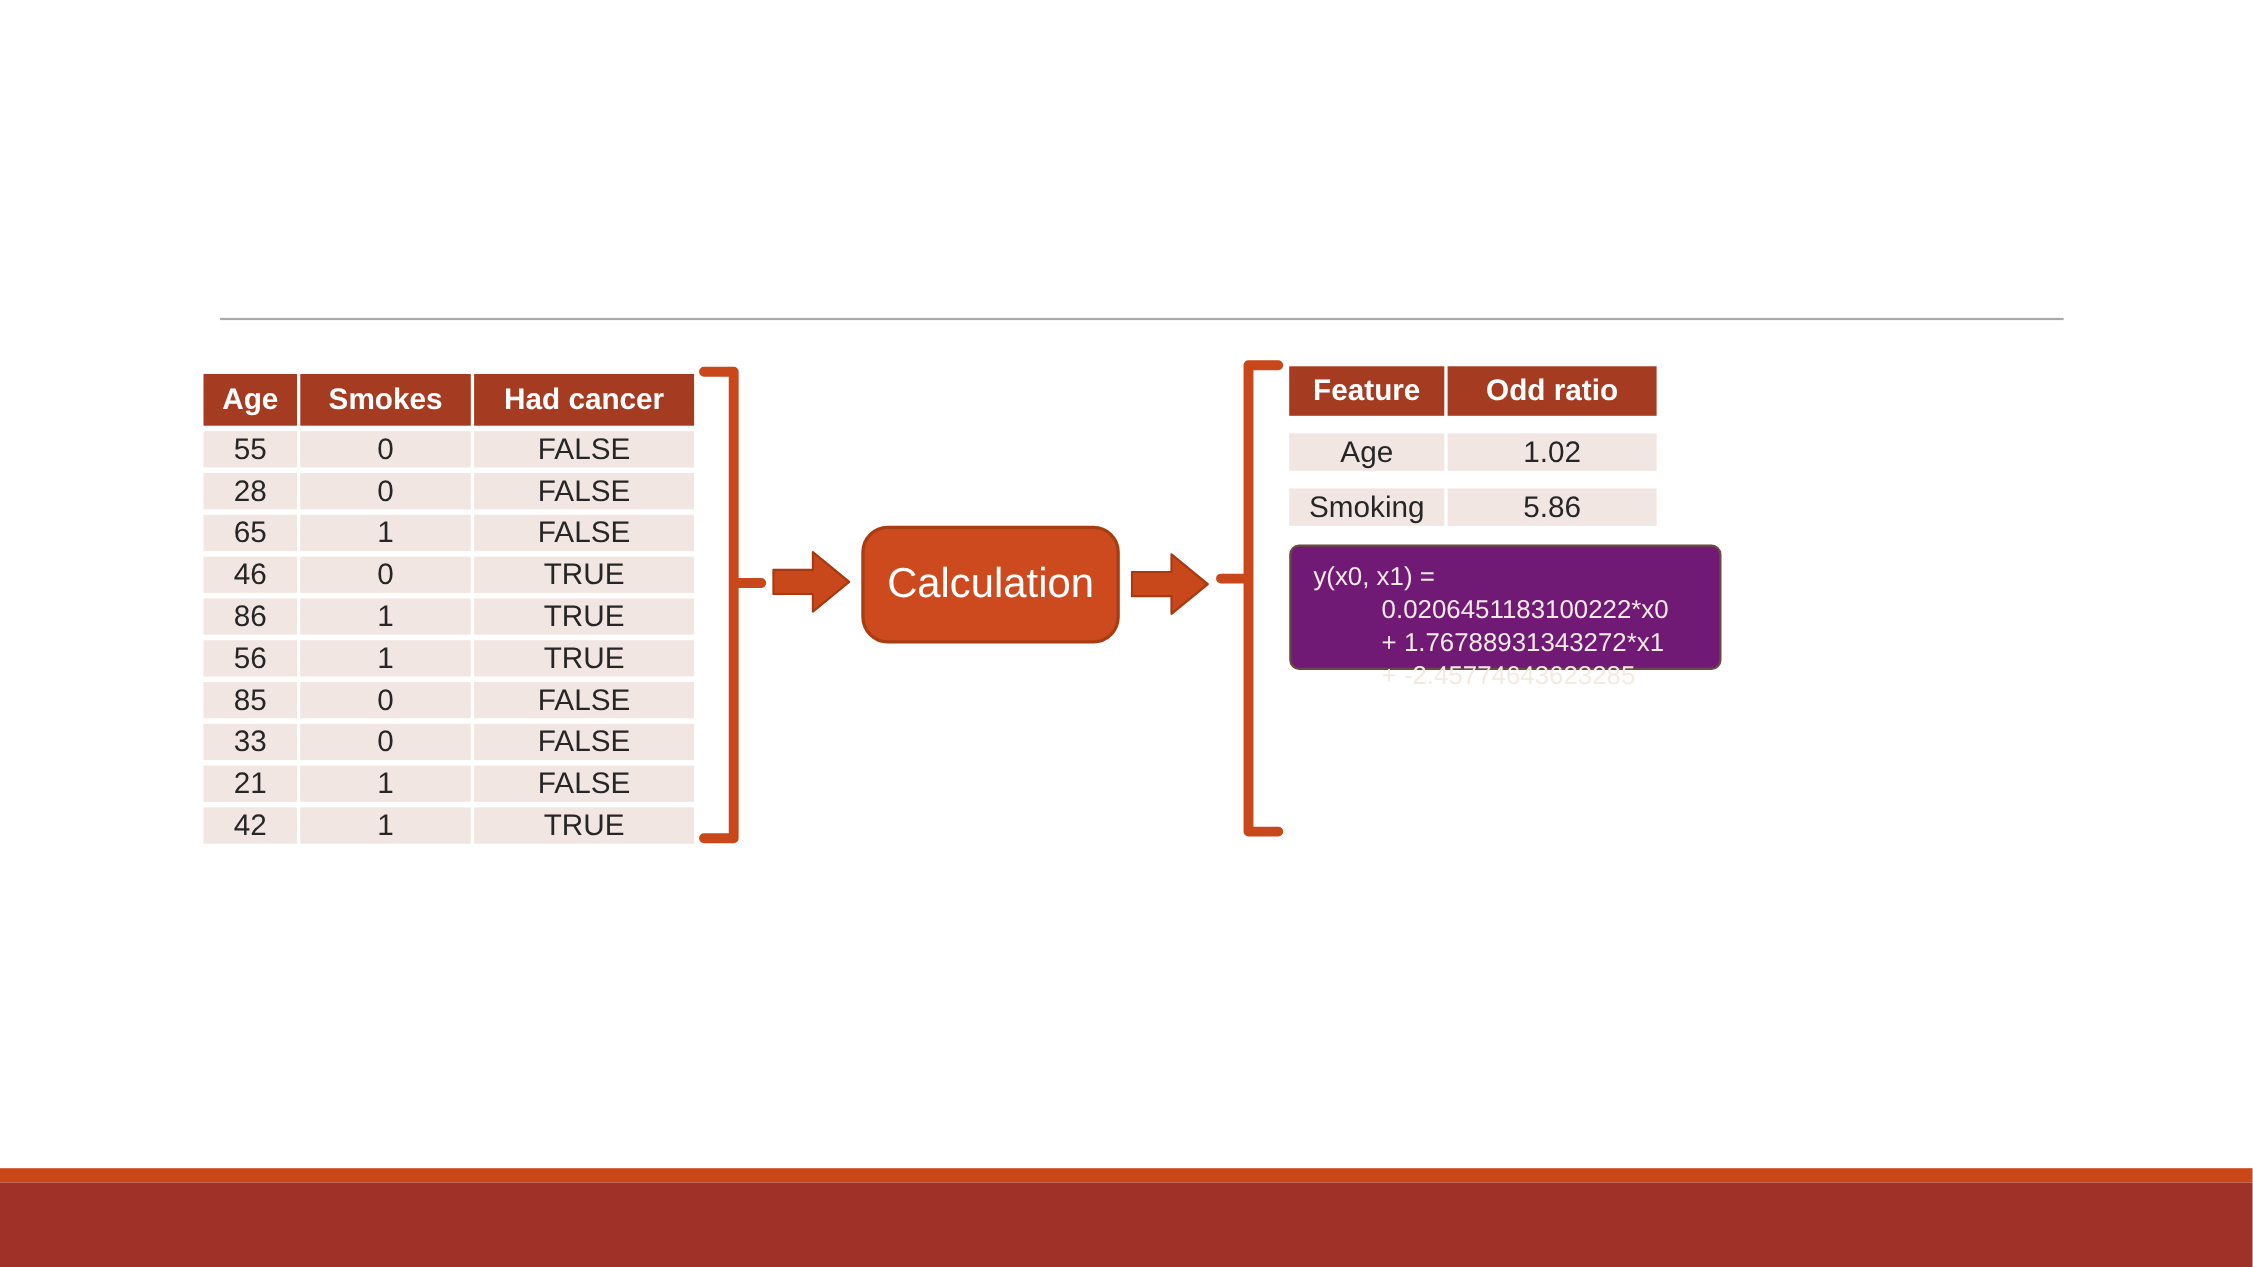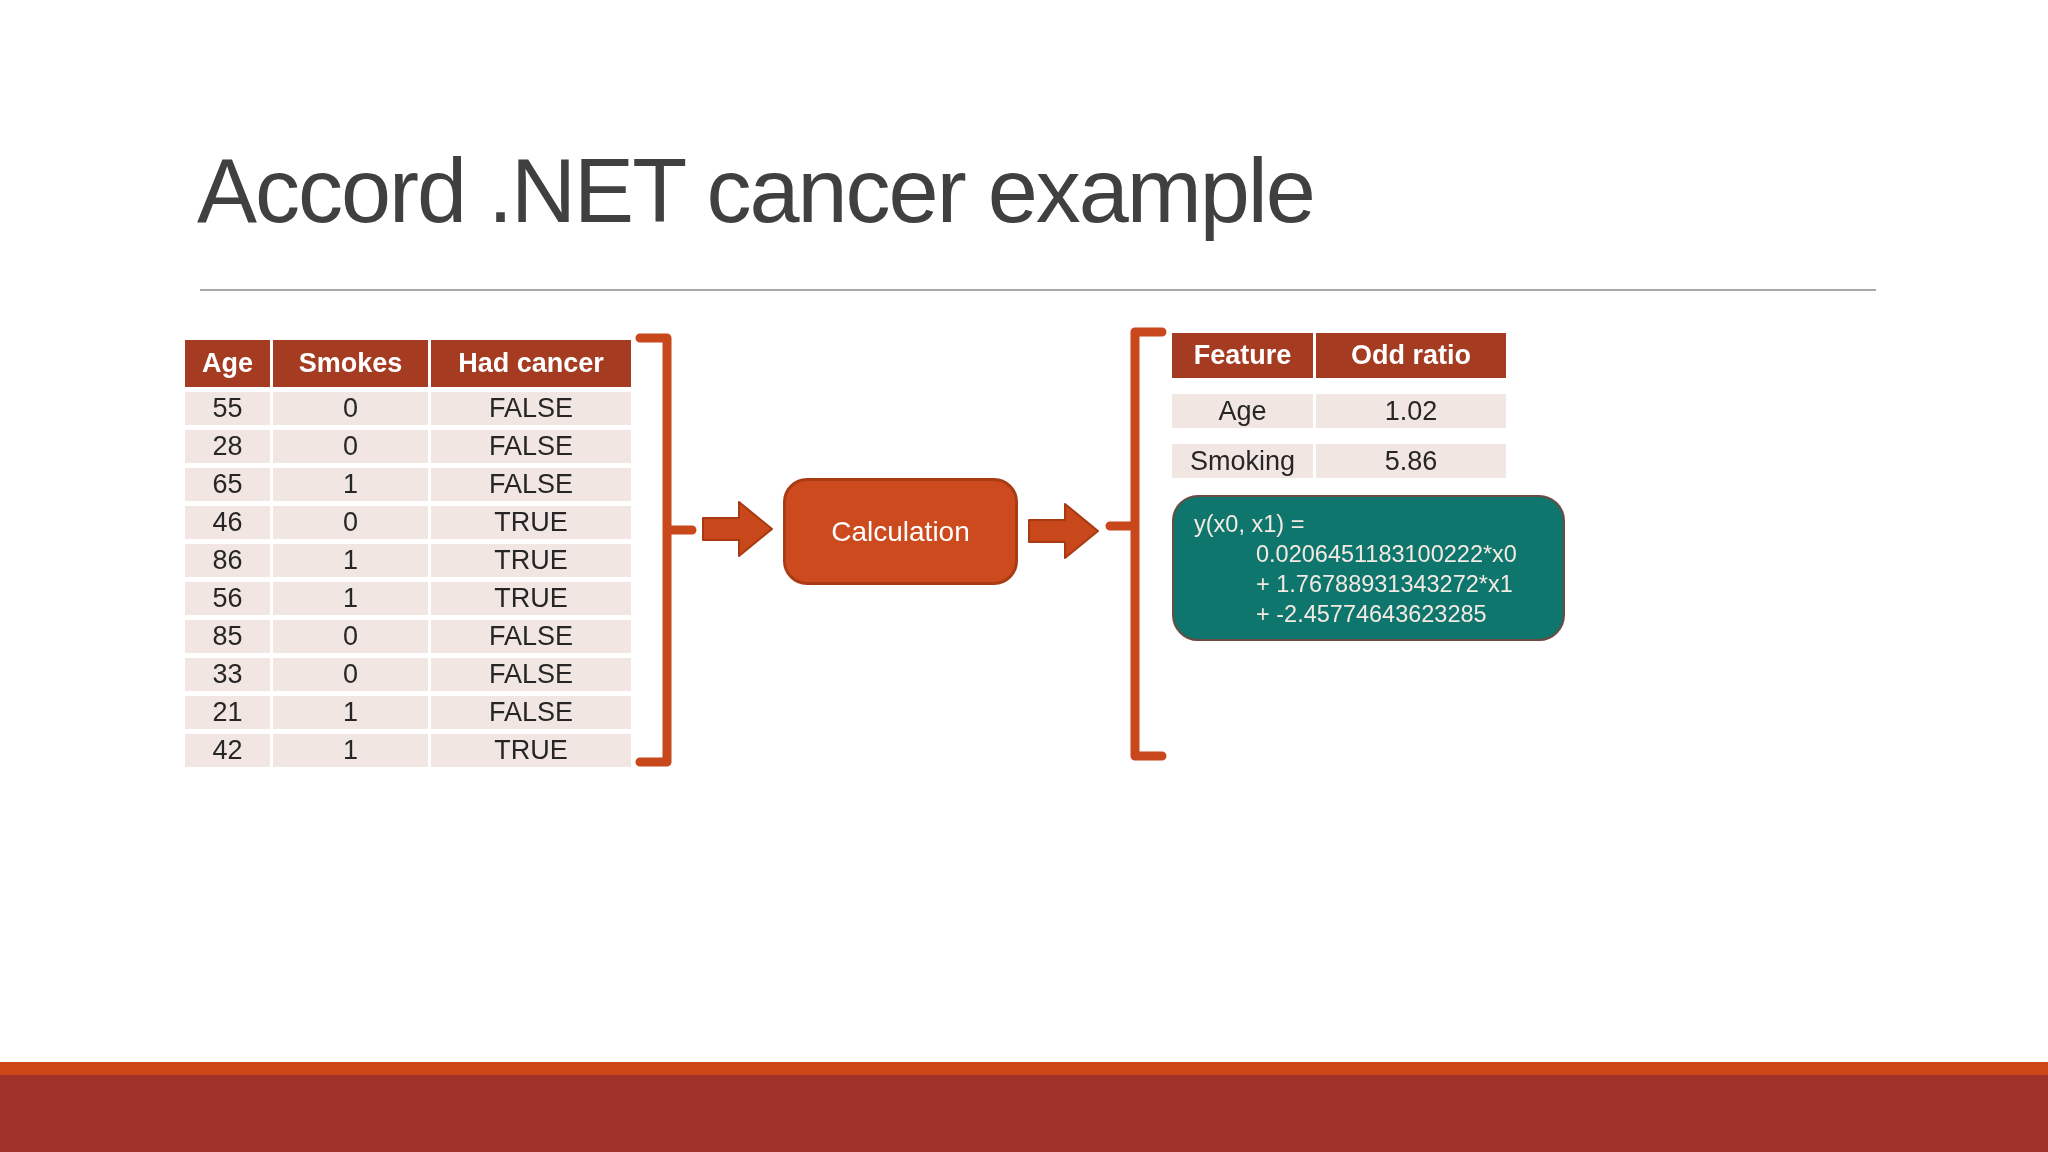--- a/index.html
+++ b/index.html
@@ -45,46 +45,45 @@
     gap:16px 3px;
   }
   
   .shape{position:absolute;}
   .flow-btn{
     position:absolute;
     background:#CC4A1E;border:3px solid #A93C13;border-radius:24px;
     color:#ffffff;display:flex;align-items:center;justify-content:center;
     box-sizing:border-box;
   }
-  .calc-btn{left:783px;top:478px;width:235px;height:107px;font-size:28px;}
+  .calc-btn{left:783px;top:478px;width:235px;height:107px;font-size:38px;}
   .decide-btn{left:1173px;top:662px;width:195px;height:85px;font-size:37px;border-radius:20px;}
   .formula-box{
-    position:absolute;left:1172px;top:495px;width:393px;height:146px;
-    background:#0f766e;border:2px solid #6B4B41;border-radius:26px;
+    position:absolute;left:1172px;top:495px;width:393px;height:114px;
+    background:#701a75;border:2px solid #6B4B41;border-radius:9px;
     box-sizing:border-box;color:#F3EAE2;
     font-size:23.5px;line-height:30px;
     padding:12px 0 0 20px;
   }
   .formula-box .indent{margin-left:62px;}
   
   .snippet-link{
     position:absolute;left:200px;top:800px;
     font-size:37px;color:#C8961E;text-decoration:underline;
     cursor:pointer;white-space:nowrap;
   }
   
   .footer-stripe{position:absolute;left:0;top:1062px;width:2048px;height:13px;background:#CB4717;}
   .footer-band{position:absolute;left:0;top:1075px;width:2048px;height:77px;background:#A03128;}
 </style>
 </head>
 <body>
 
 <div class="slide">
 
-  <div class="title">Accord .NET cancer example</div>
   <div class="title-rule"></div>
 
   <div class="tbl data-table">
     <div class="th">Age</div>
     <div class="th">Smokes</div>
     <div class="th">Had cancer</div>
 
     <div class="td">55</div>
     <div class="td">0</div>
     <div class="td">FALSE</div>

